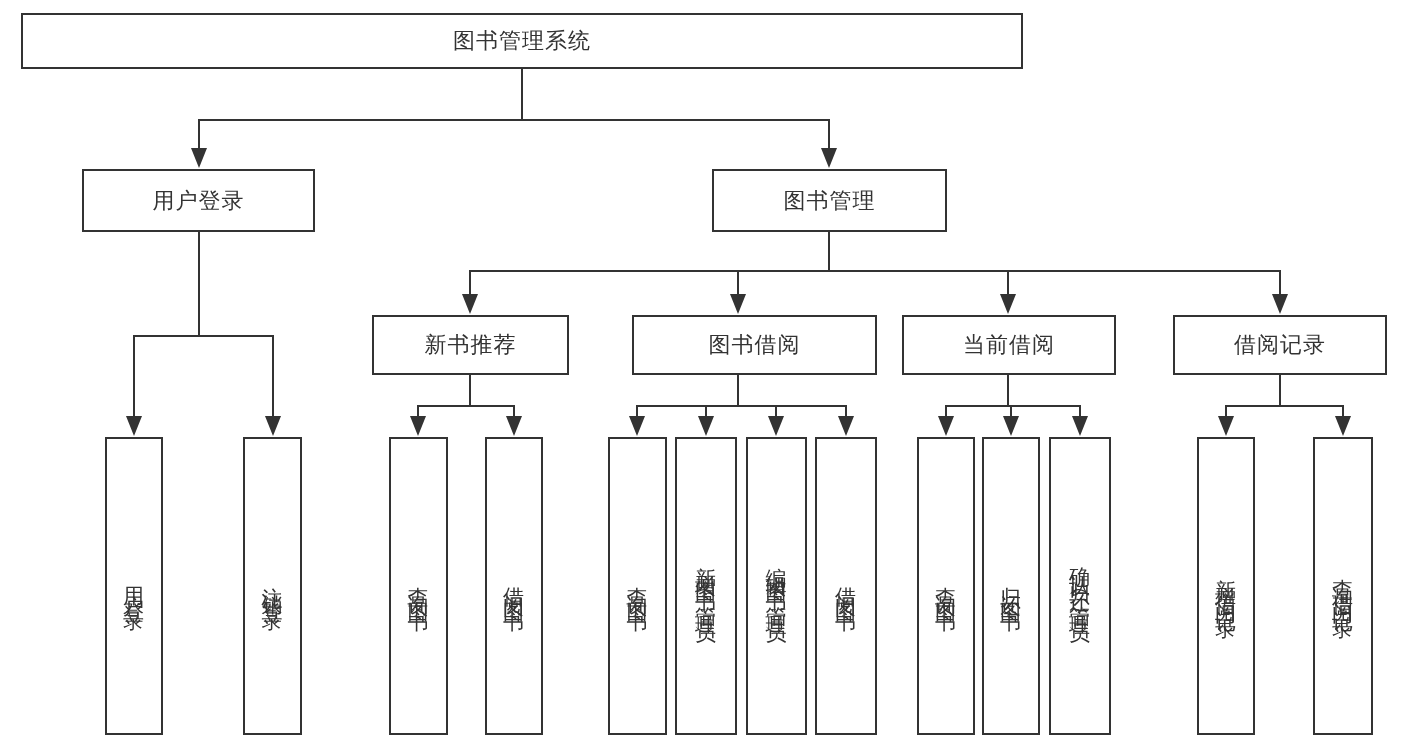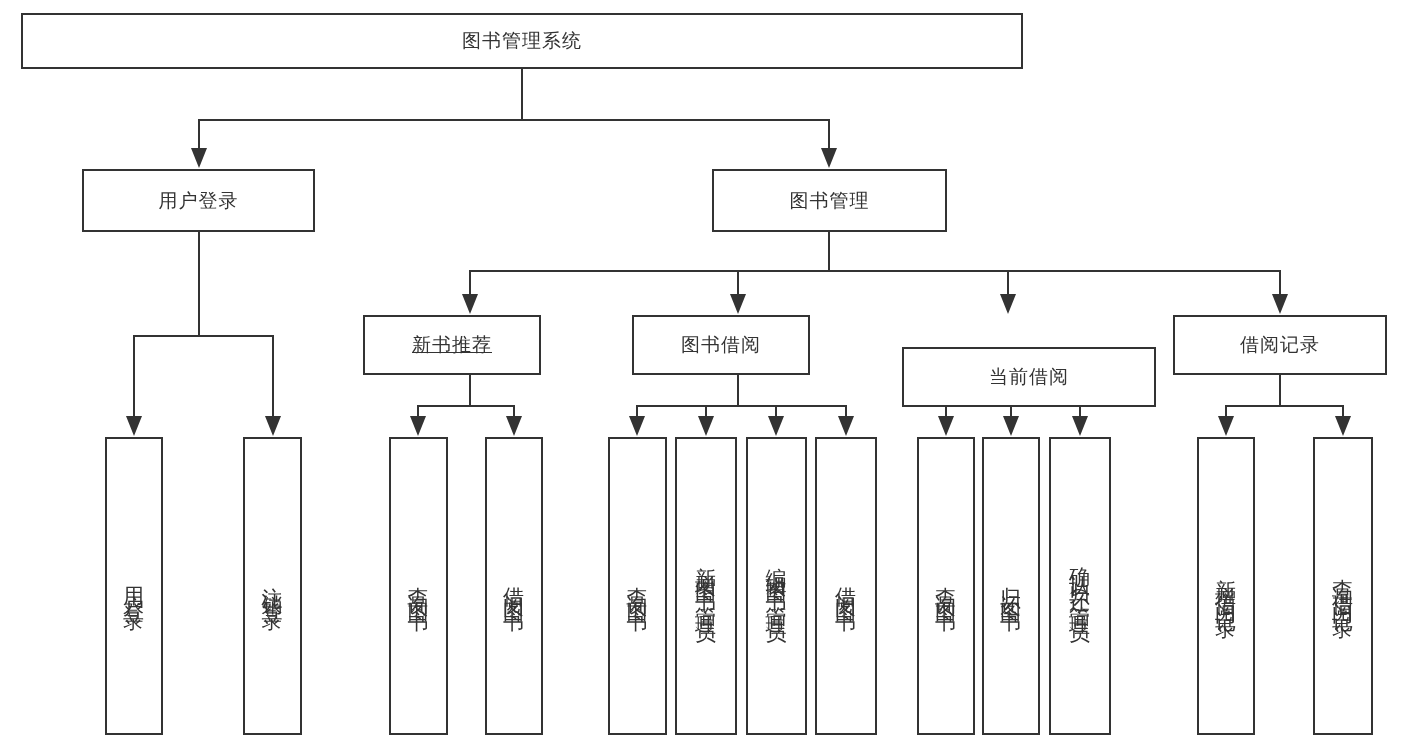--- a/index.html
+++ b/index.html
@@ -22,21 +22,21 @@
   }
   .box {
     position: absolute;
     border: 2px solid var(--line, #333333);
     background: #ffffff;
     display: flex;
     align-items: center;
     justify-content: center;
     color: var(--text, #333333);
   }
-  .hbox { font-size: 19px; letter-spacing: 1px; }
+  .hbox { font-size: 22px; letter-spacing: 1px; }
   .vbox { font-size: 21px; }
   .vbox .vtext {
     writing-mode: vertical-rl;
     text-orientation: mixed;
     letter-spacing: 8px;
     line-height: 1.0;
     white-space: nowrap;
   }
   .watermark {
     position: absolute;
@@ -121,23 +121,23 @@
       <polygon points="1218,416 1234,416 1226,436"></polygon>
       <polygon points="1335,416 1351,416 1343,436"></polygon>
     </g>
   </svg>
 
   <div class="box hbox" style="left:21px; top:13px; width:1002px; height:56px;">图书管理系统</div>
 
   <div class="box hbox" style="left:82px; top:169px; width:233px; height:63px;">用户登录</div>
   <div class="box hbox" style="left:712px; top:169px; width:235px; height:63px;text-align:center;">图书管理</div>
 
-  <div class="box hbox" style="left:363px; top:315px; width:178px; height:60px;text-decoration:underline;">新书推荐</div>
-  <div class="box hbox" style="left:632px; top:315px; width:178px; height:60px;">图书借阅</div>
-  <div class="box hbox" style="left:902px; top:315px; width:254px; height:60px;margin-top:32px;">当前借阅</div>
+  <div class="box hbox" style="left:372px; top:315px; width:197px; height:60px;">新书推荐</div>
+  <div class="box hbox" style="left:632px; top:315px; width:245px; height:60px;">图书借阅</div>
+  <div class="box hbox" style="left:902px; top:315px; width:214px; height:60px;">当前借阅</div>
   <div class="box hbox" style="left:1173px; top:315px; width:214px; height:60px;">借阅记录</div>
 
   <div class="box vbox" style="left:105px; top:437px; width:58px; height:298px;">
     <span class="vtext">用户登录</span>
   </div>
   <div class="box vbox" style="left:243px; top:437px; width:59px; height:298px;">
     <span class="vtext">注销登录</span>
   </div>
 
   <div class="box vbox" style="left:389px; top:437px; width:59px; height:298px;">

